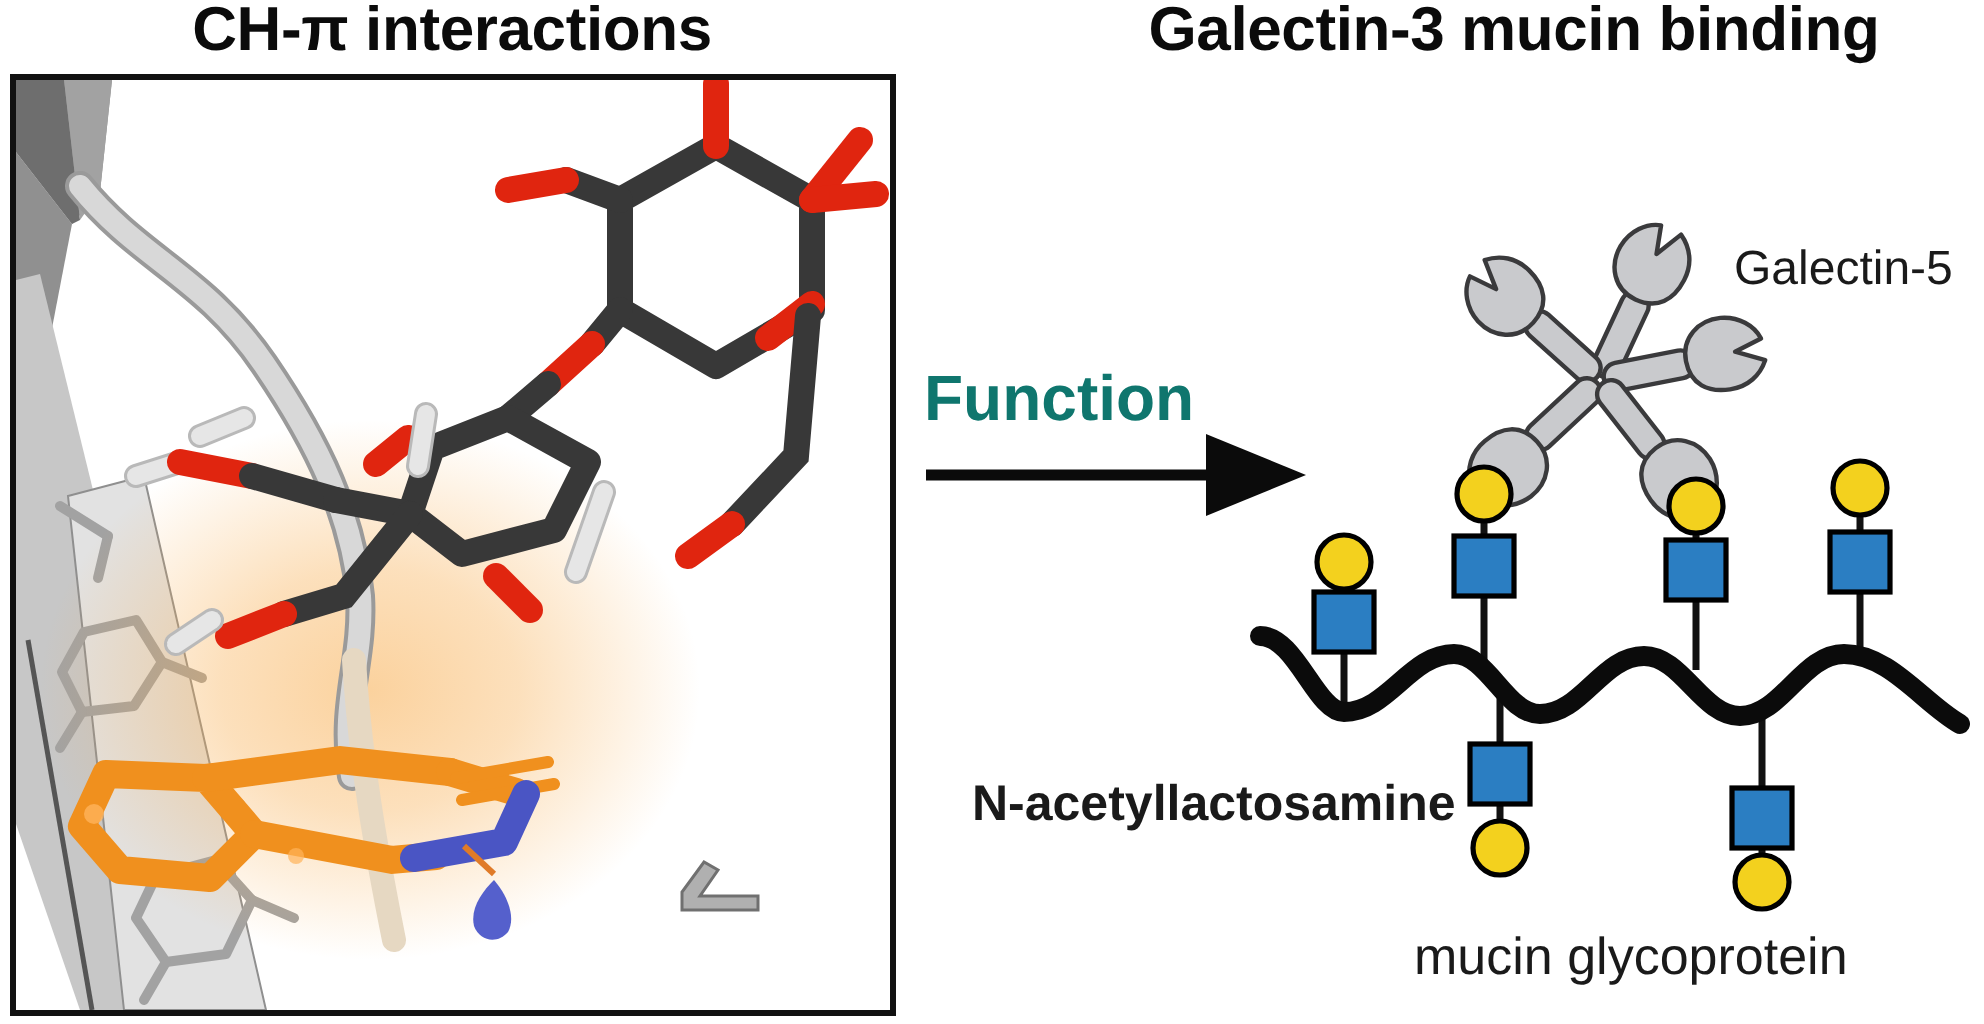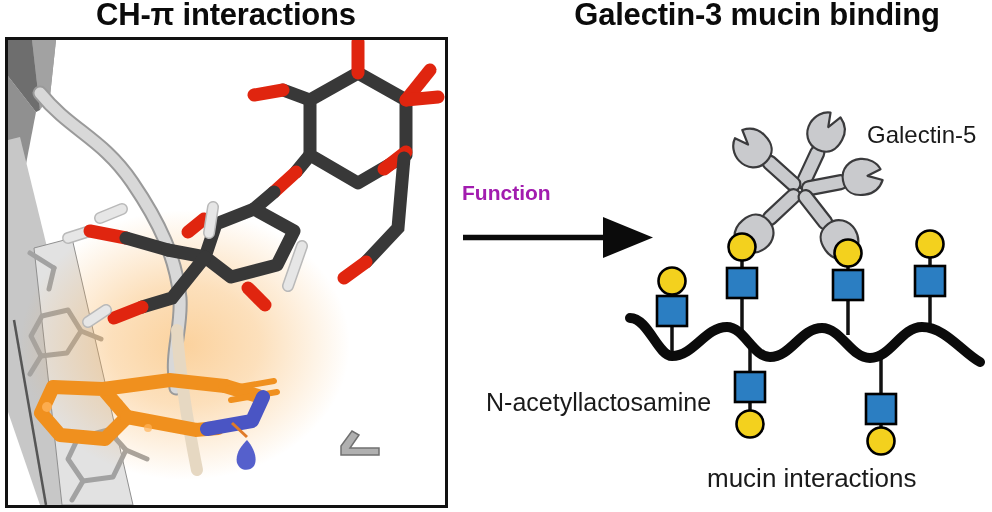--- a/index.html
+++ b/index.html
@@ -7,35 +7,35 @@
     width:992px;height:512px;position:relative;background:#ffffff;
     font-family:"Liberation Sans", sans-serif;color:#111;overflow:hidden;
   }
   .title{
     position:absolute;top:-2px;font-weight:bold;font-size:31px;line-height:34px;
     letter-spacing:-0.2px;white-space:nowrap;color:#0b0b0b;
   }
   #title-left{left:226px;transform:translateX(-50%);}
   #title-right{left:757px;transform:translateX(-50%);}
   #function-label{
-    position:absolute;left:462px;top:181px;font-weight:bold;font-size:21px;
-    color:#a21caf;white-space:nowrap;
+    position:absolute;left:462px;top:181px;font-weight:bold;font-size:32px;
+    color:#0f766e;white-space:nowrap;
   }
   #arrow-svg{position:absolute;left:455px;top:210px;}
   #left-panel{
     position:absolute;left:5px;top:37px;width:437px;height:465px;
     border:3px solid #111;background:#ffffff;
   }
   #left-panel svg{display:block;}
   #right-diagram{position:absolute;left:560px;top:60px;}
   .annot{
     position:absolute;font-size:25px;color:#1a1a1a;white-space:nowrap;line-height:28px;
   }
   #galectin-label{left:867px;top:121px;font-size:24px;}
-  #lacnac-label{left:486px;top:388px;}
+  #lacnac-label{left:486px;top:388px;font-weight:bold;}
   #mucin-label{left:707px;top:464px;font-size:26px;}
 
   
   .gal-arm{fill:var(--galectin-gray,#c9cacd);stroke:#3a3a3c;stroke-width:2.2;stroke-linejoin:round;}
   .stem{stroke:#111;stroke-width:3.5;}
   .sq{fill:var(--sugar-blue,#2b7ec2);stroke:#000;stroke-width:2.6;}
   .ci{fill:var(--sugar-yellow,#f3d11e);stroke:#000;stroke-width:2.6;}
   .backbone{fill:none;stroke:#0b0b0b;stroke-width:10;stroke-linecap:round;stroke-linejoin:round;}
   .bondC{stroke:var(--carbon,#383838);stroke-width:13;stroke-linecap:round;fill:none;}
   .bondO{stroke:var(--oxygen,#e0250f);stroke-width:13;stroke-linecap:round;fill:none;}
@@ -205,13 +205,13 @@
       <circle class="ci" cx="930" cy="244" r="13.5"></circle>
       <rect class="sq" x="735" y="372" width="30" height="30"></rect>
       <circle class="ci" cx="750" cy="424" r="13.5"></circle>
       <rect class="sq" x="866" y="394" width="30" height="30"></rect>
       <circle class="ci" cx="881" cy="441" r="13.5"></circle>
     </g>
 </svg>
 
 <div class="annot" id="galectin-label">Galectin-5</div>
 <div class="annot" id="lacnac-label">N-acetyllactosamine</div>
-<div class="annot" id="mucin-label">mucin interactions</div>
+<div class="annot" id="mucin-label">mucin glycoprotein</div>
 
 </body></html>

